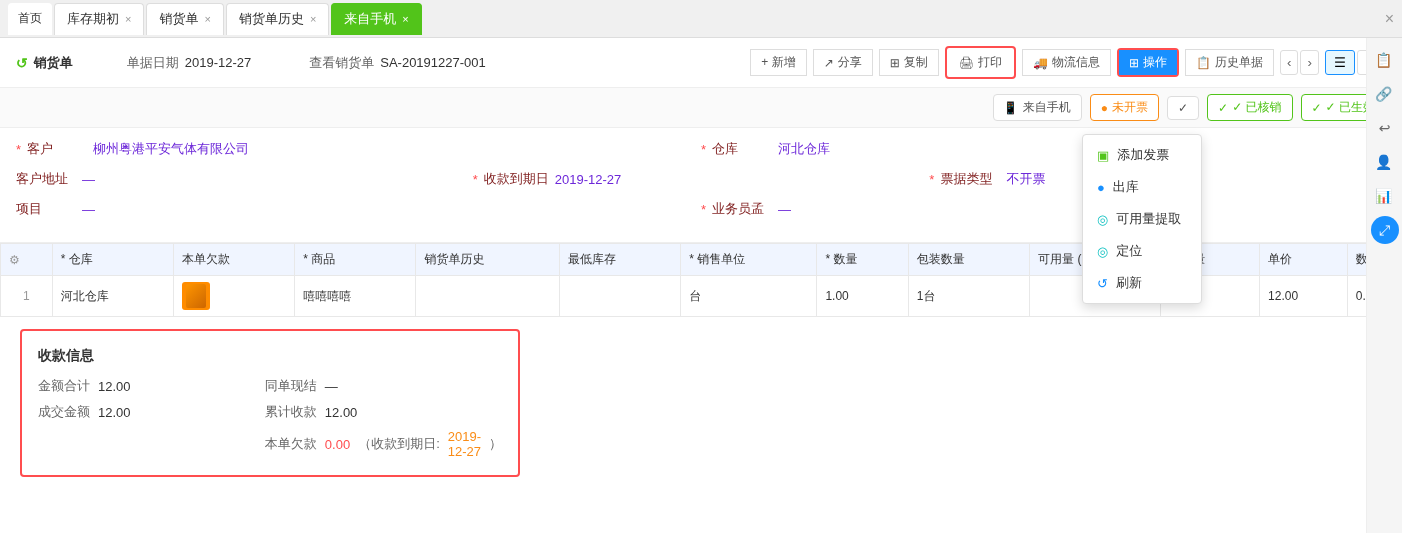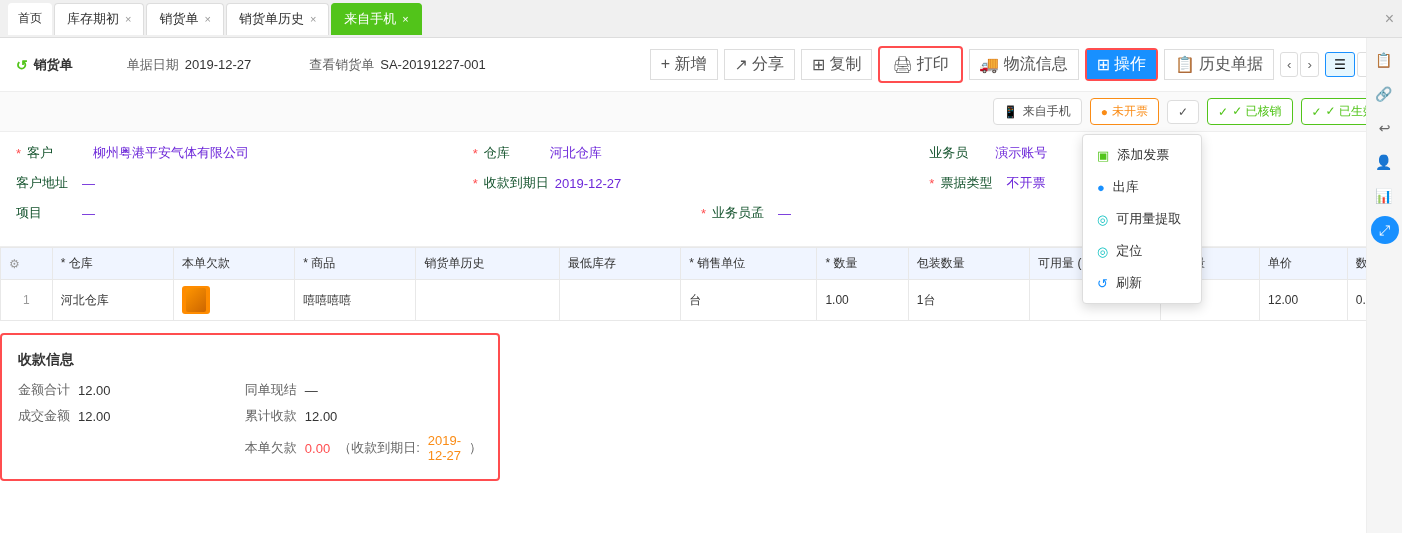--- a/index.html
+++ b/index.html
@@ -32,21 +32,21 @@
     .doc-title { display: flex; align-items: center; gap: 6px; font-weight: bold; color: #333; }
     .doc-title-icon { color: #52c41a; font-size: 14px; }
     .doc-meta { display: flex; align-items: center; gap: 20px; font-size: 13px; }
     .doc-meta-item { display: flex; align-items: center; gap: 6px; margin-left: 38px; }
     .doc-meta-label { color: #666; }
     .doc-meta-value { color: #333; }
     .doc-actions { margin-left: auto; display: flex; align-items: center; gap: 6px; }
     .action-btn {
       display: flex; align-items: center; gap: 4px; padding: 4px 10px;
       border: 1px solid #ddd; border-radius: 0; background: #fff;
-      cursor: pointer; font-size: 16px; color: #555;
+      cursor: pointer; font-size: 12px; color: #555;
     }
     .ops-btn { background: #1890ff; color: #fff; border-color: #1890ff; border: 2px solid #ff4d4f; }
     .status-btn { display: flex; align-items: center; gap: 4px; padding: 4px 10px; border-radius: 4px; font-size: 12px; cursor: pointer; }
     .status-btn.sold { background: #fff; border: 1px solid #52c41a; color: #52c41a; }
     .status-btn.effective { background: #fff; border: 1px solid #52c41a; color: #52c41a; }
     .nav-arrows { display: flex; gap: 2px; }
     .nav-arrow { padding: 4px 6px; border: 1px solid #ddd; border-radius: 3px; cursor: pointer; color: #666; background: #fff; }
     .view-toggle { display: flex; gap: 2px; }
     .view-btn { padding: 4px 8px; border: 1px solid #ddd; background: #fff; cursor: pointer; border-radius: 3px; }
     .view-btn.active { background: #e6f7ff; border-color: #1890ff; }
@@ -60,21 +60,21 @@
       display: flex; align-items: center; gap: 4px; padding: 4px 10px;
       border: 1px solid #ddd; border-radius: 4px; background: #fff;
       cursor: pointer; font-size: 12px; color: #555;
     }
     .toolbar-right { margin-left: auto; display: flex; gap: 8px; align-items: center; }
 
     
     .form-area { padding: 12px 16px; border-bottom: 1px solid #eee; }
     .form-row { display: flex; align-items: center; margin-bottom: 12px; gap: 0; }
     .form-field { display: flex; align-items: center; flex: 1; gap: 6px; }
-    .form-label { color: #14532d; white-space: nowrap; min-width: 60px; }
+    .form-label { color: #7f1d1d; white-space: nowrap; min-width: 60px; }
     .required { color: #ff4d4f; }
     .form-value { color: #6d28d9; }
     .add-note { color: #fa8c16; cursor: pointer; display: flex; align-items: center; gap: 3px; }
     .add-note-plus { font-size: 16px; }
 
     
     .table-wrapper { overflow-x: auto; }
     table { width: 100%; border-collapse: collapse; font-size: 12px; }
     table th {
       background: #f0f5ff; border: 1px solid #e8e8e8; padding: 7px 8px;
@@ -84,21 +84,21 @@
     table tr.subtotal td { background: #fafafa; color: #999; }
     .settings-icon { color: #999; cursor: pointer; }
     .row-num { color: #999; text-align: center; }
 
     
     .product-img { width: 28px; height: 28px; background: #ff8c00; border-radius: 3px; display: flex; align-items: center; justify-content: center; }
     .product-img-inner { width: 20px; height: 24px; background: linear-gradient(135deg, #ff9500, #cc6600); border-radius: 2px; }
 
     
     .summary-box {
-      margin: 12px 0; padding: 16px; border: 2px solid #ff4d4f;
+      margin: 12px 20px; padding: 16px; border: 2px solid #ff4d4f;
       border-radius: 4px; background: #fff; max-width: 500px;
     }
     .summary-title { font-weight: bold; margin-bottom: 12px; font-size: 14px; }
     .summary-grid { display: grid; grid-template-columns: 1fr 1fr; gap: 8px 16px; }
     .summary-row { display: flex; align-items: center; gap: 8px; }
     .summary-label { color: #666; white-space: nowrap; }
     .summary-value { color: #333; }
     .summary-value.red { color: #ff4d4f; }
     .summary-value.date { color: #fa8c16; }
 
@@ -243,24 +243,20 @@
     <div class="form-row">
       <div class="form-field">
         <span class="required">*</span>
         <span class="form-label">客户</span>
         <span class="form-value">柳州粤港平安气体有限公司</span>
       </div>
       <div class="form-field">
         <span class="required">*</span>
         <span class="form-label">仓库</span>
         <span class="form-value">河北仓库</span>
-      </div>
-      <div class="form-field">
-        <span class="form-label">业务员</span>
-        <span class="form-value">演示账号</span>
       </div>
     </div>
     <div class="form-row">
       <div class="form-field">
         <span class="form-label">客户地址</span>
         <span class="form-value">—</span>
       </div>
       <div class="form-field">
         <span class="required">*</span>
         <span class="form-label">收款到期日</span>

